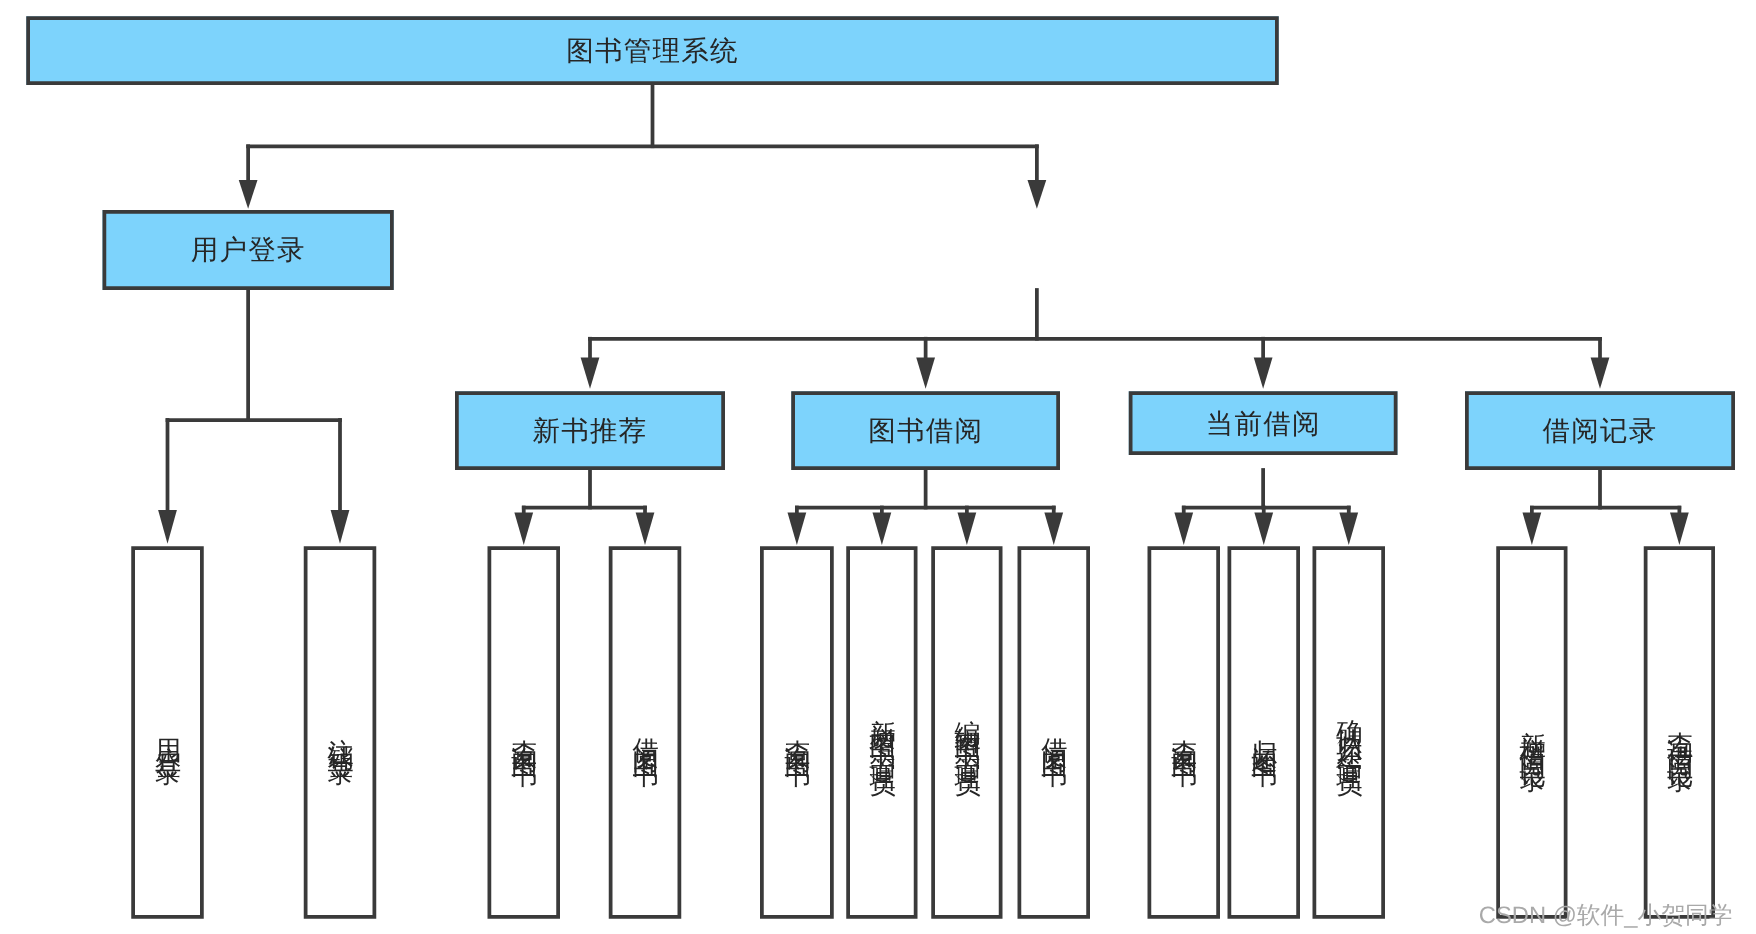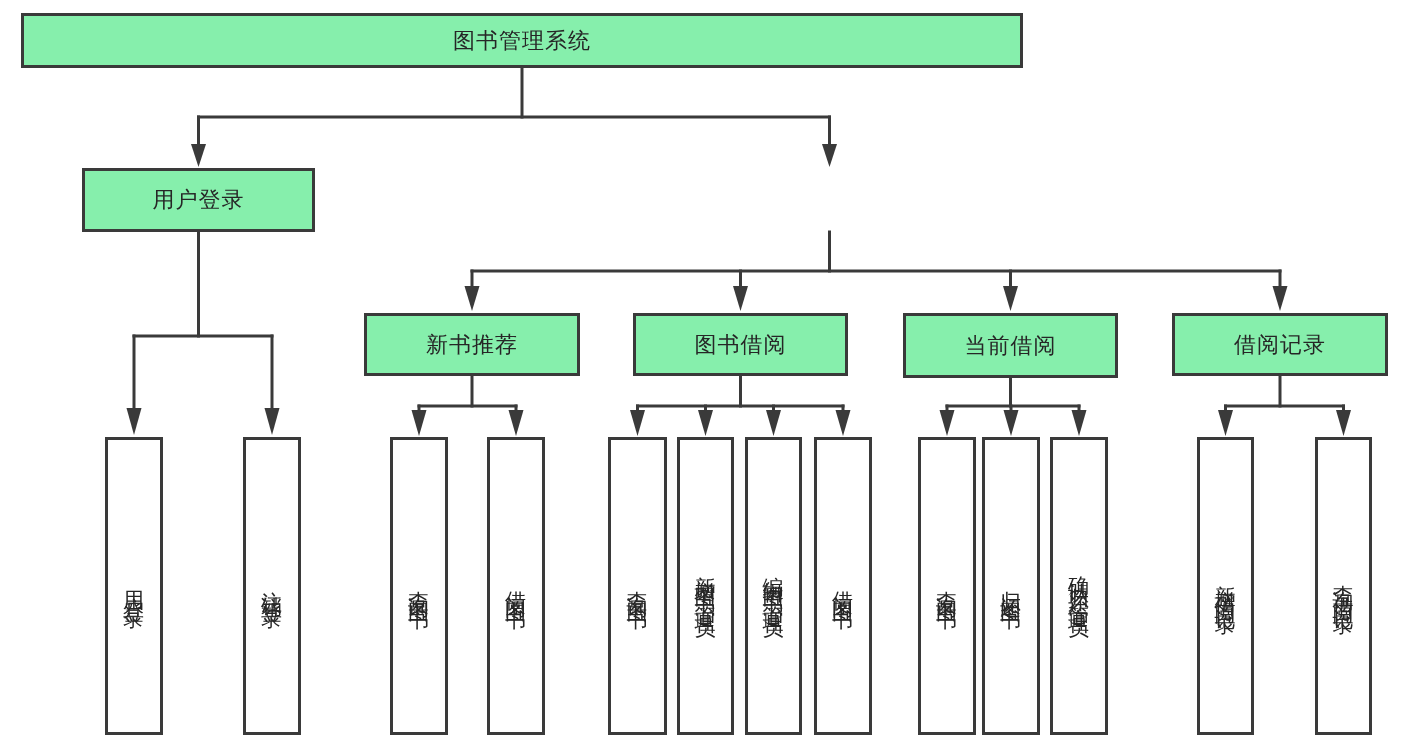--- a/index.html
+++ b/index.html
@@ -14,21 +14,21 @@
     width:1405px;height:747px;
     background:var(--bg);
     font-family:"Liberation Sans","DejaVu Sans",sans-serif;
     overflow:hidden;
   }
   #connectors{position:absolute;left:0;top:0;width:1405px;height:747px;}
   #connectors path{stroke:var(--line);stroke-width:3;fill:none;stroke-linecap:square;}
   #connectors polygon{fill:var(--line);stroke:none;}
   .hbox{
     position:absolute;
-    background:#86efac;
+    background:#7dd3fc;
     border:3px solid var(--line);
     box-sizing:border-box;
     display:flex;align-items:center;justify-content:center;
     font-size:22px;color:var(--text);
     letter-spacing:1px;
     white-space:nowrap;
     z-index:2;
   }
   .leaf{
     position:absolute;
@@ -121,21 +121,21 @@
     <path d="M1343.5 406 V412"></path>
       <polygon points="1336,410 1351,410 1343.5,436"></polygon>
   </svg>
 
   <div class="hbox" style="left:21px;top:13px;width:1002px;height:55px;">图书管理系统</div>
 
   <div class="hbox" style="left:82px;top:168px;width:233px;height:64px;">用户登录</div>
 
   <div class="hbox" style="left:633px;top:313px;width:215px;height:63px;">图书借阅</div>
   <div class="hbox" style="left:364px;top:313px;width:216px;height:63px;">新书推荐</div>
-  <div class="hbox" style="left:903px;top:313px;width:215px;height:65px;">当前借阅</div>
+  <div class="hbox" style="left:903px;top:313px;width:215px;height:51px;">当前借阅</div>
   <div class="hbox" style="left:1172px;top:313px;width:216px;height:63px;font-family:Liberation Serif, serif;">借阅记录</div>
 
   <div class="leaf" style="left:105px;">
     <span>用户登录</span>
   </div>
   <div class="leaf" style="left:243px;">
     <span>注销登录</span>
   </div>
 
   <div class="leaf" style="left:390px;">
@@ -168,14 +168,15 @@
     <span>确认归还（管理员）</span>
   </div>
 
   <div class="leaf" style="left:1197px;width:57px;">
     <span>新增借阅记录</span>
   </div>
   <div class="leaf" style="left:1315px;width:57px;">
     <span>查询借阅记录</span>
   </div>
 
+  <div id="watermark">CSDN @软件_小贺同学</div>
 
 </div>
 
 </body></html>

